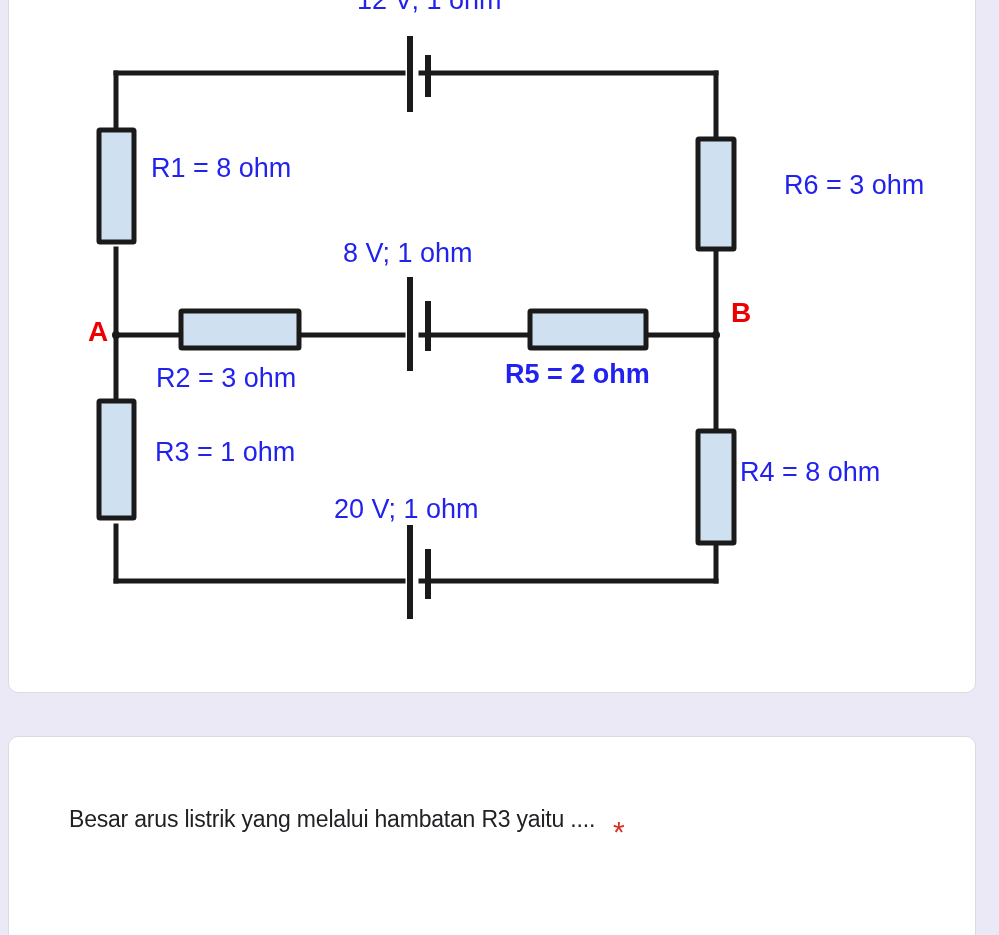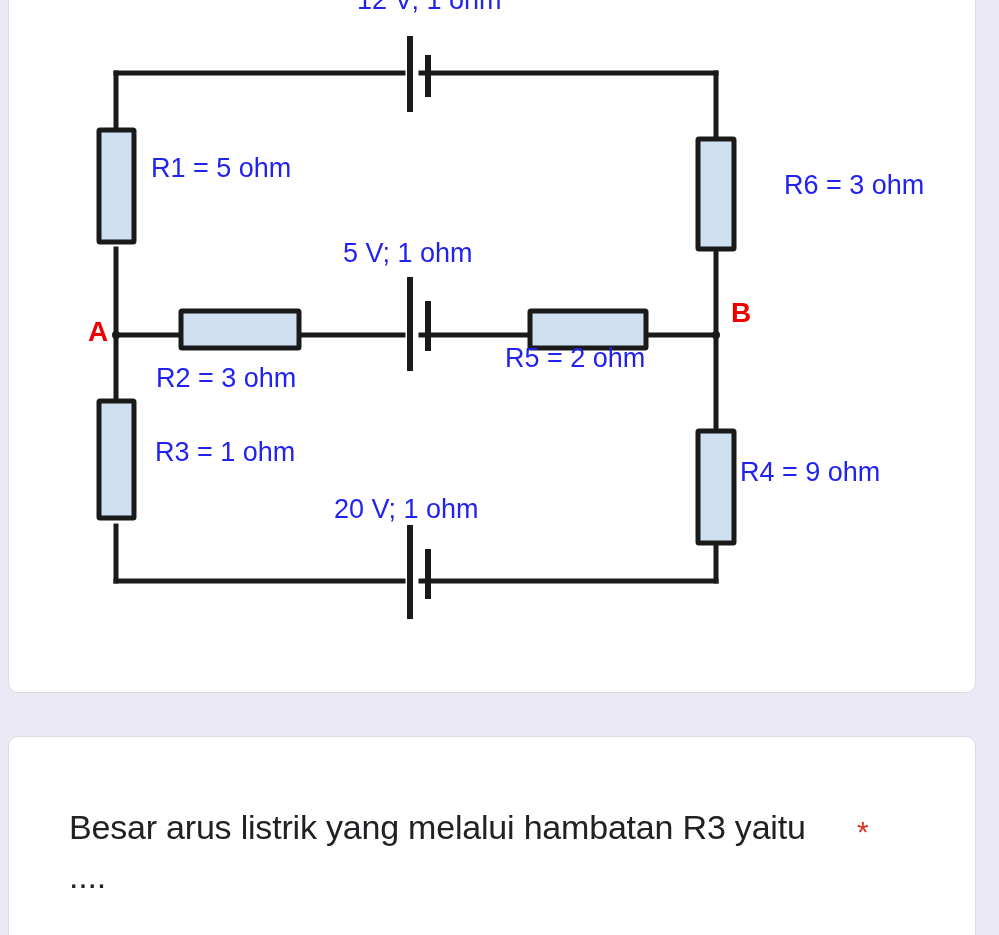--- a/index.html
+++ b/index.html
@@ -61,21 +61,21 @@
     position: absolute;
     left: 60px;
     top: 66px;
     width: 830px;
   }
   .q-row {
     display: flex;
     align-items: flex-start;
   }
   #question-text {
-    font-size: 34px;
+    font-size: 23px;
     line-height: 1.45;
     color: #202124;
     font-family: "Liberation Sans", sans-serif;
     letter-spacing: -0.2px;
     max-width: 770px;
   }
   #required-asterisk {
     color: #d93025;
     font-size: 30px;
     line-height: 1;
@@ -161,33 +161,33 @@
         <rect x="172" y="324" width="118" height="37" rx="1" fill="#cfe0f0" stroke="#1a1a1a" stroke-width="5"></rect>
 
         <rect x="521" y="324" width="116" height="37" rx="1" fill="#cfe0f0" stroke="#1a1a1a" stroke-width="5"></rect>
 
         <circle cx="107" cy="348" r="4" fill="#1a1a1a"></circle>
         <circle cx="707" cy="348" r="4" fill="#1a1a1a"></circle>
       </svg>
 
       <div class="lbl" style="left:348px; top:-2px;">12 V; 1 ohm</div>
 
-      <div class="lbl" style="left:142px; top:166px;">R1 = 5 ohm</div>
+      <div class="lbl" style="left:142px; top:166px;">R1 = 8 ohm</div>
 
       <div class="lbl" style="left:775px; top:183px;">R6 = 3 ohm</div>
 
-      <div class="lbl" style="left:334px; top:251px;">5 V; 1 ohm</div>
+      <div class="lbl" style="left:334px; top:251px;">8 V; 1 ohm</div>
 
       <div class="lbl" style="left:147px; top:376px;">R2 = 3 ohm</div>
 
-      <div class="lbl" style="left:496px; top:356px;">R5 = 2 ohm</div>
+      <div class="lbl" style="left:496px; top:372px;font-weight:bold;">R5 = 2 ohm</div>
 
       <div class="lbl" style="left:146px; top:450px;">R3 = 1 ohm</div>
 
-      <div class="lbl" style="left:731px; top:470px;">R4 = 9 ohm</div>
+      <div class="lbl" style="left:731px; top:470px;">R4 = 8 ohm</div>
 
       <div class="lbl" style="left:325px; top:507px;">20 V; 1 ohm</div>
 
       <div class="node-lbl" style="left:79px; top:329px;">A</div>
 
       <div class="node-lbl" style="left:722px; top:310px;">B</div>
 
     </div>
   </div>
 

